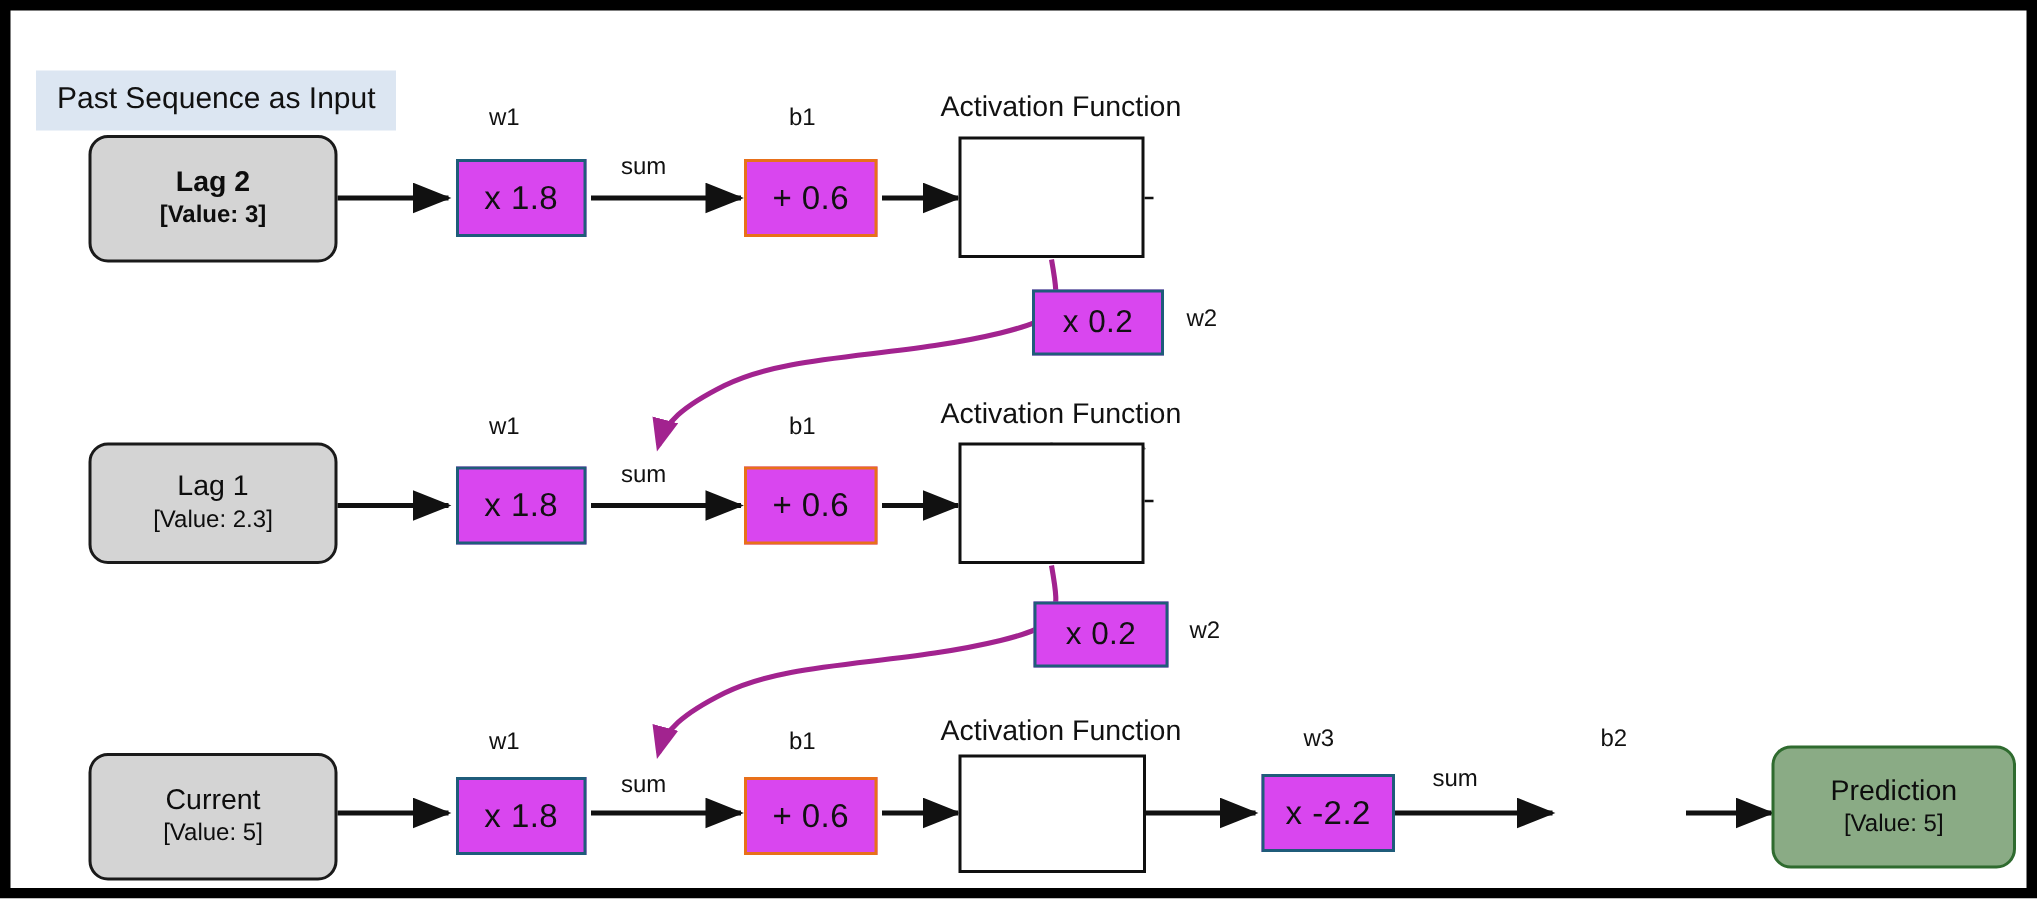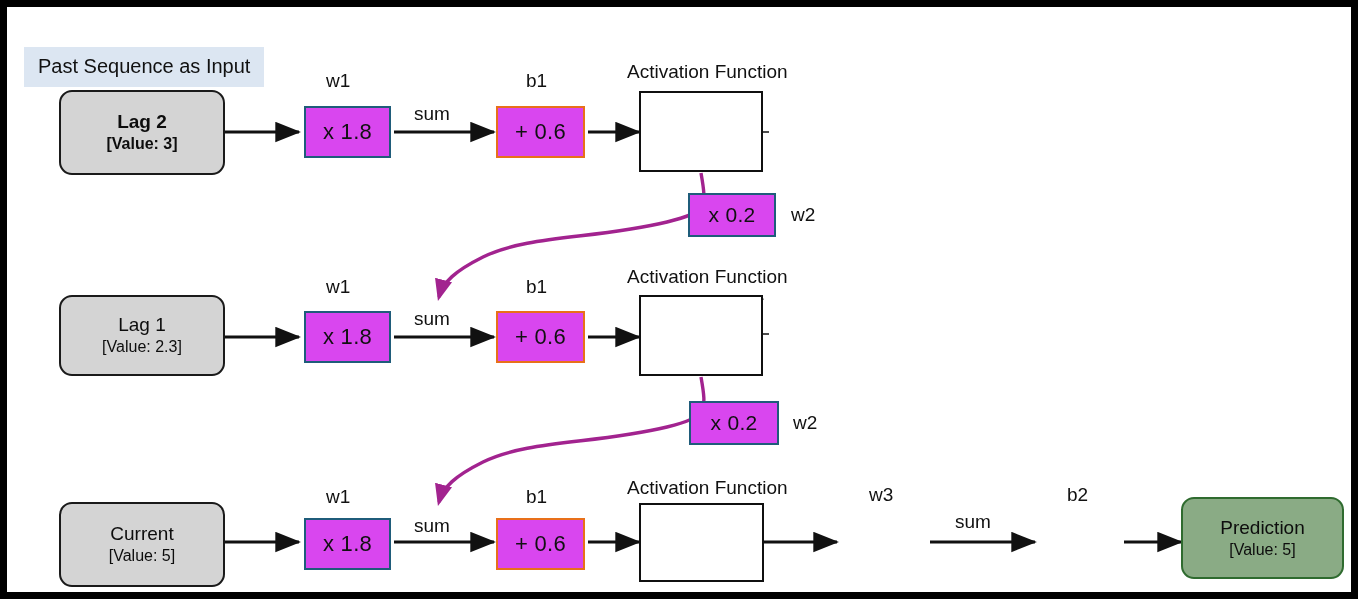--- a/index.html
+++ b/index.html
@@ -70,21 +70,21 @@
     font-size: 22px;
     color: #111111;
     letter-spacing: .3px;
   }
   .opbox.weight { border: 2.6px solid #1f5c7a; }
   .opbox.bias   { border: 2.6px solid #e8701a; }
   .opbox.small  { font-size: 21px; }
 
   
   .lbl {
-    font-size: 19px;
+    font-size: 16px;
     color: #111111;
     white-space: nowrap;
   }
   .lbl-act { font-size: 19px; }
 
   
   .actbox {
     border: 2.6px solid #101010;
     background: #ffffff;
   }
@@ -195,20 +195,21 @@
 
   <div class="abs lbl" style="left:407px; top:508px;">sum</div>
 
   <div class="abs lbl" style="left:519px; top:479px;">b1</div>
   <div class="abs opbox bias" style="left:489px; top:511px; width:89px; height:52px;">+ 0.6</div>
 
   <div class="abs lbl lbl-act" style="left:620px; top:470px;">Activation Function</div>
   <div class="abs actbox" style="left:632px; top:496px; width:125px; height:79px;"></div>
 
   <div class="abs lbl" style="left:862px; top:477px;text-align:right;">w3</div>
+  <div class="abs opbox weight" style="left:834px; top:509px; width:89px; height:52px;">x -2.2</div>
 
   <div class="abs lbl" style="left:948px; top:504px;">sum</div>
 
   <div class="abs lbl" style="left:1060px; top:477px;">b2</div>
 
   <div class="abs node node-output" style="left:1174px; top:490px; width:163px; height:82px;">
     <div class="node-title">Prediction</div>
     <div class="node-value">[Value: 5]</div>
   </div>
 

